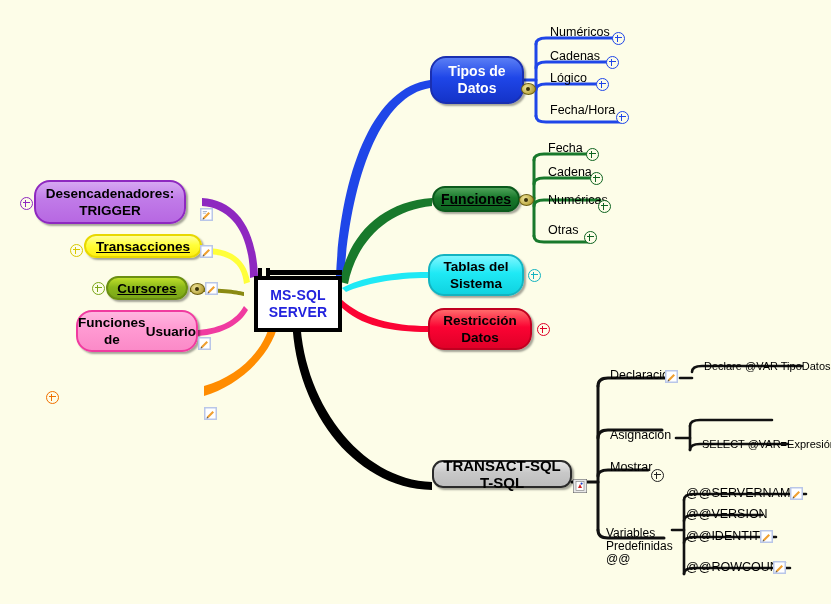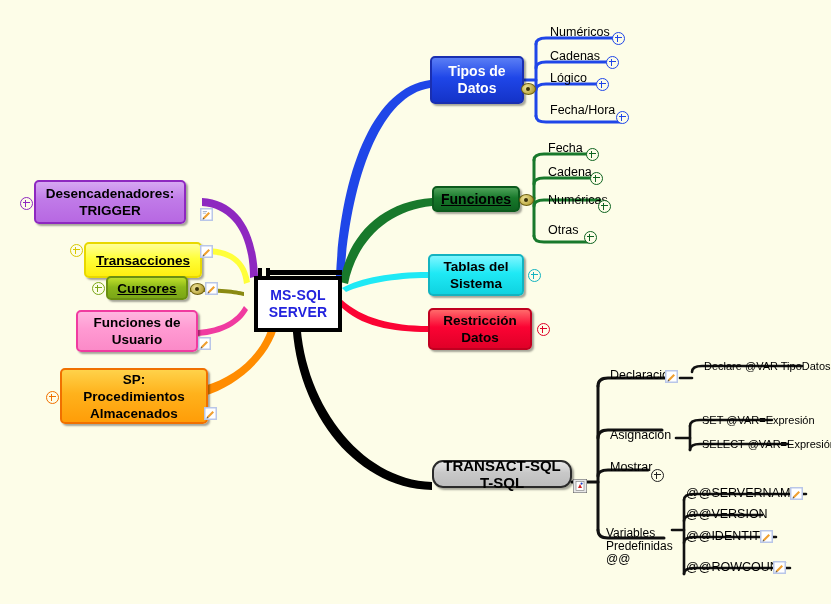--- a/index.html
+++ b/index.html
@@ -20,21 +20,21 @@
     background:#ffffff;
     border:4px solid #000;
     color:#2222dd;
     font-weight:bold;font-size:14px;line-height:17px;
     letter-spacing:.2px;
   }
   .clamp{position:absolute;background:#000;}
 
   
   .rbox{
-    border-radius:5px;
+    border-radius:16px;
     font-weight:bold;
     line-height:17px;
     box-shadow:2px 2px 2px rgba(0,0,0,.35);
   }
   .rbox .inner{width:100%;padding:0 20px;text-decoration:underline;}
 
   .tipos{background:linear-gradient(180deg,#5a7ef5 0%,#1f46e8 45%,#1433c8 100%);border:2px solid #1a2fb0;color:#fff;font-size:14px;}
   .func{background:linear-gradient(180deg,#4fa35a 0%,#18792b 45%,#0e6320 100%);border:2px solid #0b5a1c;color:#000;font-size:14px;}
   .tablas{background:linear-gradient(180deg,#7ff6ff 0%,#1fe9f5 45%,#0fd3e0 100%);border:2px solid #13b3c0;color:#000;font-size:13.5px;}
   .restric{background:linear-gradient(180deg,#ff6a6a 0%,#fb0333 45%,#e00028 100%);border:2px solid #c00020;color:#000;font-size:13.5px;}
@@ -228,21 +228,21 @@
   </div>
   <div class="plus p" style="left:20px;top:197px;"></div>
   <svg class="note" style="left:200px;top:208px;" viewBox="0 0 13 13">
     <rect x="0" y="0" width="13" height="13" fill="#b9c6e8"></rect>
       <rect x="1.5" y="1.5" width="10" height="10" fill="#fff"></rect>
     <path d="M3 9.5 L8.5 4 L10 5.5 L4.5 11 Z" fill="#f0a030"></path>
       <path d="M3 9.5 L4.5 11 L2.6 11.4 Z" fill="#4a4a4a"></path>
     <path d="M2.8 3.5 H7 M2.8 5.2 H6" stroke="#8899bb" stroke-width=".7"></path>
   </svg>
 
-  <div class="node rbox transac" style="left:84px;top:242px;width:118px;height:36px;text-align:center;">
+  <div class="node rbox transac" style="left:84px;top:234px;width:118px;height:24px;text-align:center;">
     <span class="inner">Transacciones</span>
   </div>
   <div class="plus y" style="left:70px;top:244px;"></div>
   <svg class="note" style="left:200px;top:245px;" viewBox="0 0 13 13">
     <rect x="0" y="0" width="13" height="13" fill="#b9c6e8"></rect>
       <rect x="1.5" y="1.5" width="10" height="10" fill="#fff"></rect>
     <path d="M3 9.5 L8.5 4 L10 5.5 L4.5 11 Z" fill="#f0a030"></path>
       <path d="M3 9.5 L4.5 11 L2.6 11.4 Z" fill="#4a4a4a"></path>
   </svg>
 
@@ -251,36 +251,31 @@
   </div>
   <div class="plus o" style="left:92px;top:282px;"></div>
   <div class="bead" style="left:190px;top:283px;"></div>
   <svg class="note" style="left:205px;top:282px;" viewBox="0 0 13 13">
     <rect x="0" y="0" width="13" height="13" fill="#b9c6e8"></rect>
       <rect x="1.5" y="1.5" width="10" height="10" fill="#fff"></rect>
     <path d="M3 9.5 L8.5 4 L10 5.5 L4.5 11 Z" fill="#f0a030"></path>
       <path d="M3 9.5 L4.5 11 L2.6 11.4 Z" fill="#4a4a4a"></path>
   </svg>
 
-  <div class="node rbox fusuario" style="left:76px;top:310px;width:122px;height:42px;flex-direction:column;">
+  <div class="node rbox fusuario" style="left:76px;top:310px;width:122px;height:42px;flex-direction:row;">
     <span>Funciones de</span>
     <span>Usuario</span>
   </div>
   <svg class="note" style="left:198px;top:337px;" viewBox="0 0 13 13">
     <rect x="0" y="0" width="13" height="13" fill="#b9c6e8"></rect>
       <rect x="1.5" y="1.5" width="10" height="10" fill="#fff"></rect>
     <path d="M3 9.5 L8.5 4 L10 5.5 L4.5 11 Z" fill="#f0a030"></path>
       <path d="M3 9.5 L4.5 11 L2.6 11.4 Z" fill="#4a4a4a"></path>
   </svg>
 
-  <div class="node rbox sp" style="left:60px;top:368px;width:148px;height:56px;flex-direction:column;">
-    <span>SP:</span>
-    <span>Procedimientos</span>
-    <span>Almacenados</span>
-  </div>
   <div class="plus or" style="left:46px;top:391px;"></div>
   <svg class="note" style="left:204px;top:407px;" viewBox="0 0 13 13">
     <rect x="0" y="0" width="13" height="13" fill="#b9c6e8"></rect>
       <rect x="1.5" y="1.5" width="10" height="10" fill="#fff"></rect>
     <path d="M3 9.5 L8.5 4 L10 5.5 L4.5 11 Z" fill="#f0a030"></path>
       <path d="M3 9.5 L4.5 11 L2.6 11.4 Z" fill="#4a4a4a"></path>
   </svg>
 
   <div class="node rbox tsql" style="left:432px;top:460px;width:140px;height:28px;flex-direction:column;">
     <span>TRANSACT-SQL</span>
@@ -302,23 +297,20 @@
     <path d="M3 9.5 L8.5 4 L10 5.5 L4.5 11 Z" fill="#f0a030"></path>
       <path d="M3 9.5 L4.5 11 L2.6 11.4 Z" fill="#4a4a4a"></path>
   </svg>
   <div class="leaf small" style="left:702px;top:356px;">
     <span class="txt">Declare @VAR TipoDatos</span>
   </div>
 
   <div class="leaf" style="left:608px;top:425px;">
     <span class="txt">Asignación</span>
   </div>
-  <div class="leaf small" style="left:700px;top:410px;">
-    <span class="txt">SET @VAR=Expresión</span>
-  </div>
   <div class="leaf small" style="left:700px;top:434px;">
     <span class="txt">SELECT @VAR=Expresión</span>
   </div>
 
   <div class="leaf" style="left:608px;top:457px;">
     <span class="txt">Mostrar</span>
   </div>
   <div class="plus k" style="left:651px;top:469px;"></div>
 
   <div class="leaf multi" style="left:606px;top:504px;width:66px;">

